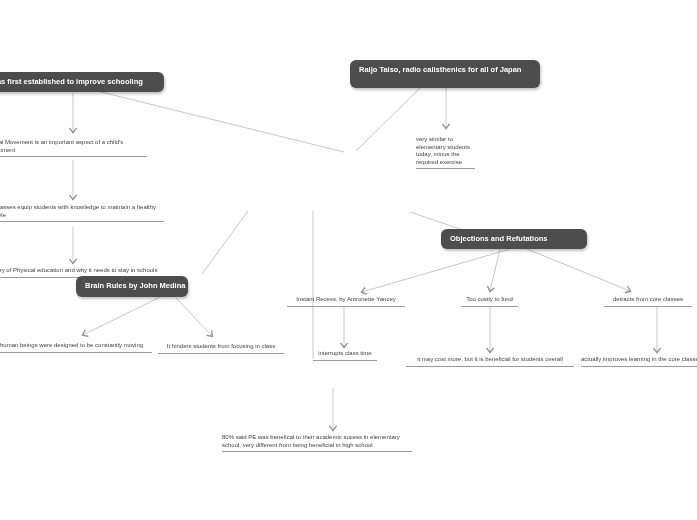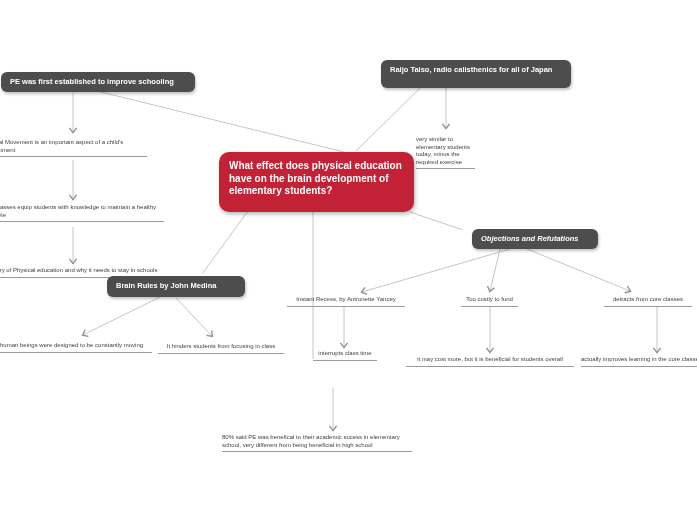--- a/index.html
+++ b/index.html
@@ -3,36 +3,36 @@
 <meta charset="utf-8">
 <style>
   html,body{margin:0;padding:0;background:#fff;}
   #stage{position:relative;width:697px;height:520px;overflow:hidden;background:var(--bg,#fff);
          font-family:"Liberation Sans",sans-serif;}
   #wires{position:absolute;left:0;top:0;width:697px;height:520px;z-index:0;}
 
   
   .topic{position:absolute;z-index:2;background:var(--topic-bg,#4d4d4d);color:var(--node-text,#fff);
          font-weight:bold;font-size:7.5px;line-height:9.5px;border-radius:6px;
-         padding:5px 9px;box-sizing:border-box;box-shadow:1px 2px 3px rgba(0,0,0,.25);margin-left:31px;}
+         padding:5px 9px;box-sizing:border-box;box-shadow:1px 2px 3px rgba(0,0,0,.25);}
   
   #n-root{position:absolute;z-index:2;background:var(--root-bg,#c32135);color:var(--node-text,#fff);
          font-weight:bold;font-size:10px;line-height:12.5px;border-radius:10px;
          padding:8px 10px;box-sizing:border-box;box-shadow:1px 2px 4px rgba(0,0,0,.3);
          left:219px;top:152px;width:195px;height:60px;}
   
   .leaf{position:absolute;z-index:1;color:var(--leaf-text,#3f3f3f);font-size:6px;line-height:7.6px;
         border-bottom:1.5px solid var(--underline,#9b9b9b);padding-bottom:2px;box-sizing:border-box;}
   .nowrap{white-space:nowrap;}
   .center{text-align:center;}
 
   #n-schooling{left:-30px;top:72px;width:194px;height:20px;white-space:nowrap;}
   #n-raijo{left:350px;top:60px;width:190px;height:28px;}
-  #n-objections{left:441px;top:229px;width:126px;height:20px;white-space:nowrap;font-style:italic;}
-  #n-brain{left:76px;top:276px;width:138px;height:21px;white-space:nowrap;}
+  #n-objections{left:441px;top:229px;width:146px;height:20px;white-space:nowrap;}
+  #n-brain{left:76px;top:276px;width:112px;height:21px;white-space:nowrap;}
   #n-survey{left:216px;top:359px;width:189px;height:29px;}
 
   #l-movement{left:-19px;top:139px;width:166px;}
   #l-equip{left:-14px;top:204px;width:178px;}
   #l-history{left:-14px;top:267px;width:178px;}
   #l-moving{left:0px;top:342px;width:152px;}
   #l-hinders{left:158px;top:343px;width:126px;}
   #l-similar{left:416px;top:136px;width:59px;}
   #l-instant{left:287px;top:296px;width:118px;}
   #l-interrupts{left:313px;top:350px;width:64px;}
@@ -70,21 +70,20 @@
       <line x1="510" y1="249" x2="362" y2="292" marker-end="url(#arrow)"></line>
       <line x1="500" y1="249" x2="490" y2="291" marker-end="url(#arrow)"></line>
       <line x1="527" y1="249" x2="630" y2="291" marker-end="url(#arrow)"></line>
       <line x1="344" y1="307" x2="344" y2="347" marker-end="url(#arrow)"></line>
       <line x1="490" y1="307" x2="490" y2="352" marker-end="url(#arrow)"></line>
       <line x1="657" y1="307" x2="657" y2="352" marker-end="url(#arrow)"></line>
       <line x1="333" y1="388" x2="333" y2="430" marker-end="url(#arrow)"></line>
     </g>
   </svg>
 
-  <div id="n-root">What effect does physical education have on the brain development of elementary students?</div>
 
   <div id="n-schooling" class="topic">PE was first established to improve schooling</div>
   <div id="n-raijo" class="topic">Raijo Taiso, radio calisthenics for all of Japan</div>
   <div id="n-objections" class="topic">Objections and Refutations</div>
   <div id="n-brain" class="topic">Brain Rules by John Medina</div>
 
   <div id="l-movement" class="leaf">Physical Movement is an important aspect of a child's development</div>
   <div id="l-equip" class="leaf">PE classes equip students with knowledge to maintain a healthy lifestyle</div>
   <div id="l-history" class="leaf">History of Physical education and why it needs to stay in schools</div>
   <div id="l-moving" class="leaf nowrap">human beings were designed to be constantly moving</div>

